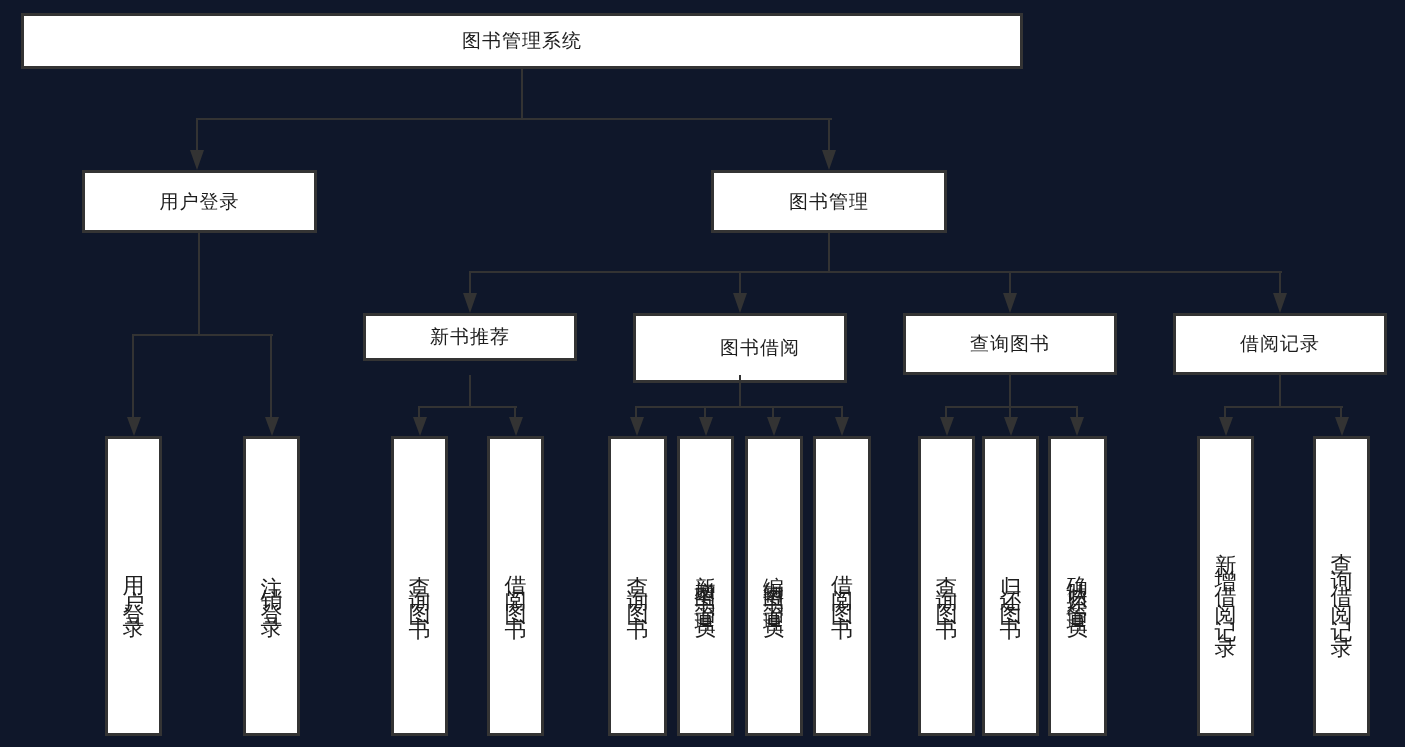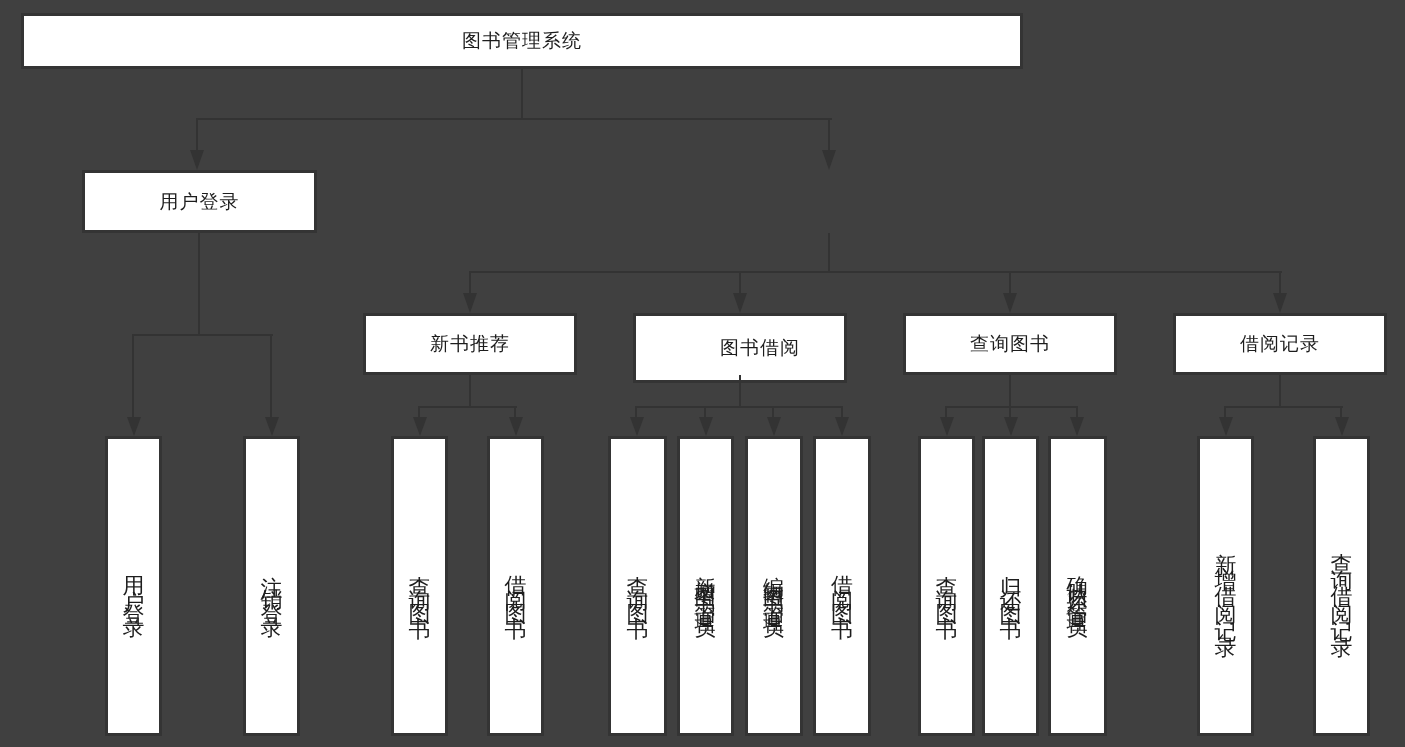--- a/index.html
+++ b/index.html
@@ -1,19 +1,19 @@
 <!DOCTYPE html>
 <html><head>
 <meta charset="utf-8">
 <style>
   html,body{margin:0;padding:0;background:#ffffff;}
   #canvas{
     position:relative;
     width:1405px;height:747px;
-    background:#404040;
+    background:#0f172a;
     font-family:"Liberation Sans","DejaVu Sans",sans-serif;
     color:#1d1d1d;
     overflow:hidden;
   }
   .node{
     position:absolute;
     box-sizing:border-box;
     border:3px solid #343434;
     background:#ffffff;
     display:flex;
@@ -66,22 +66,25 @@
 <div id="canvas">
 
   <div class="node" style="left:21px;top:13px;width:1002px;height:56px;">
     <span>图书管理系统</span>
   </div>
 
   <div class="node" style="left:82px;top:170px;width:235px;height:63px;">
     <span>用户登录</span>
   </div>
 
-
-  <div class="node" style="left:363px;top:313px;width:214px;height:62px;">
+  <div class="node" style="left:711px;top:170px;width:236px;height:63px;">
+    <span>图书管理</span>
+  </div>
+
+  <div class="node" style="left:363px;top:313px;width:214px;height:48px;">
     <span>新书推荐</span>
   </div>
 
   <div class="node" style="left:633px;top:313px;width:214px;height:70px;padding-left:40px;">
     <span>图书借阅</span>
   </div>
 
   <div class="node" style="left:903px;top:313px;width:214px;height:62px;">
     <span>查询图书</span>
   </div>

